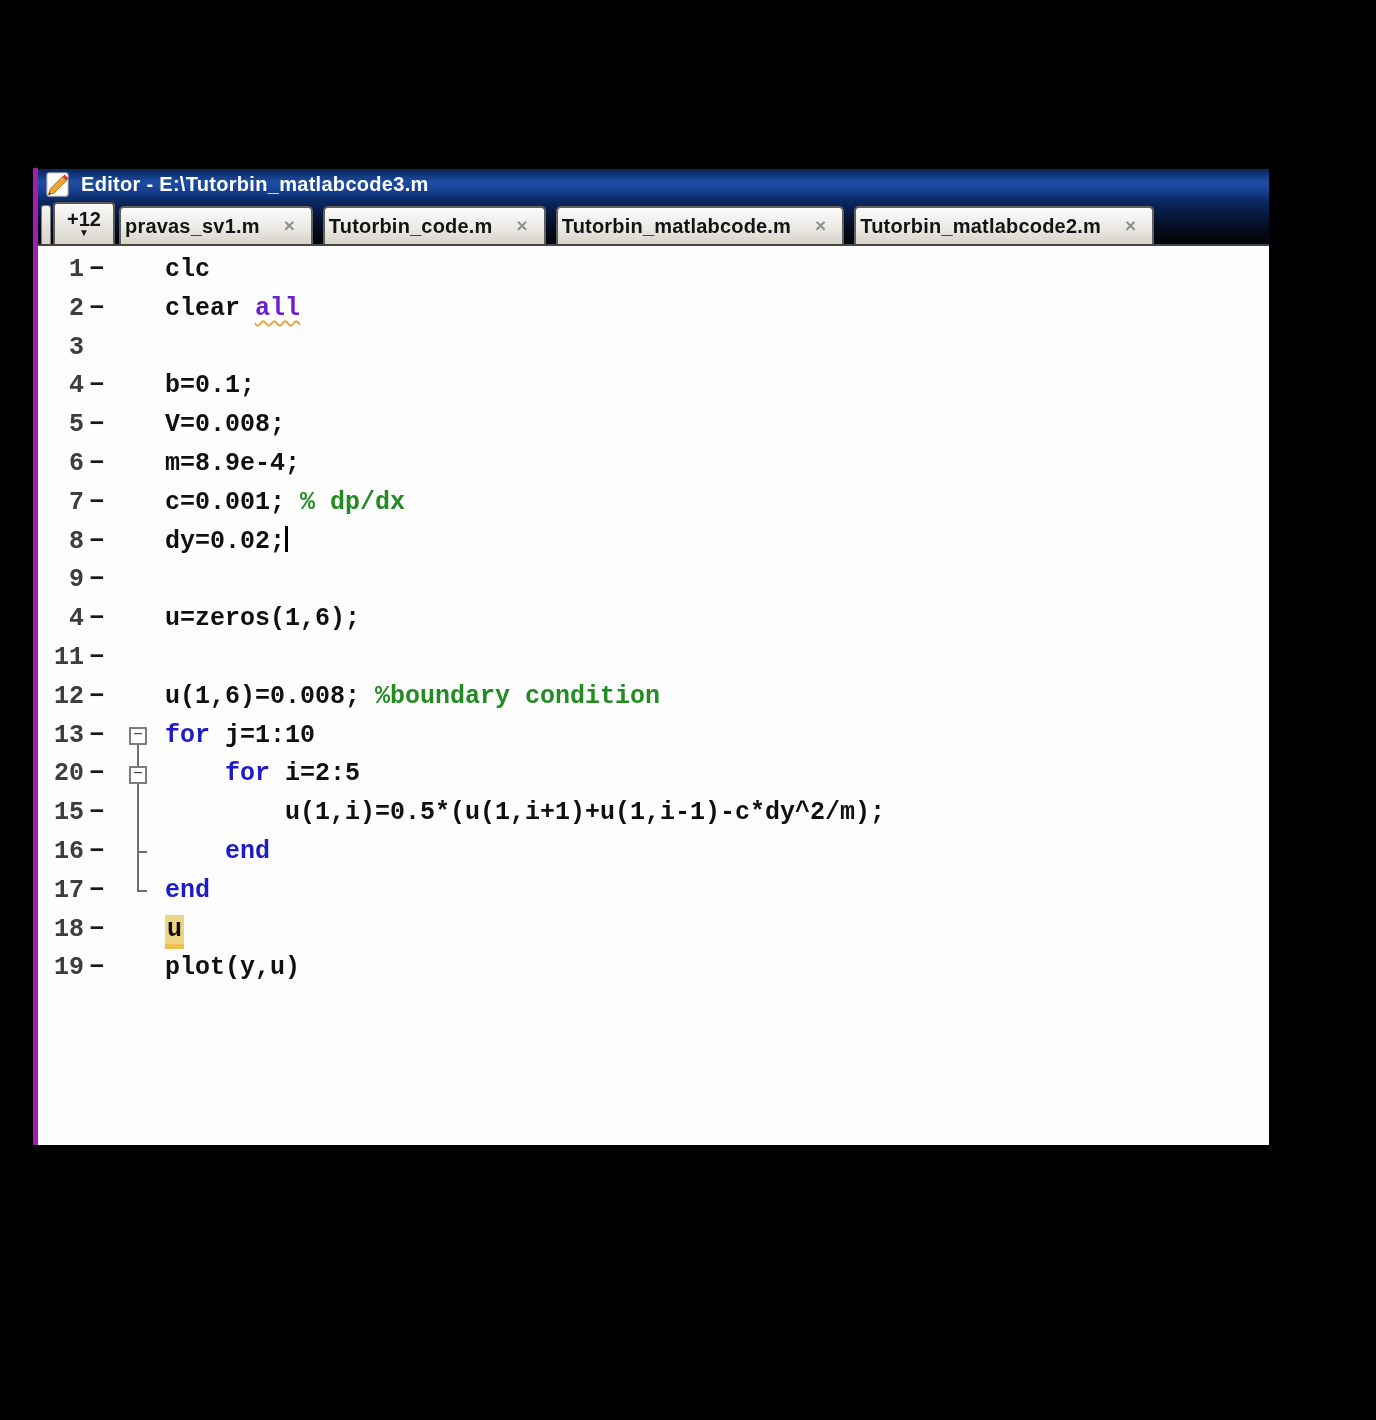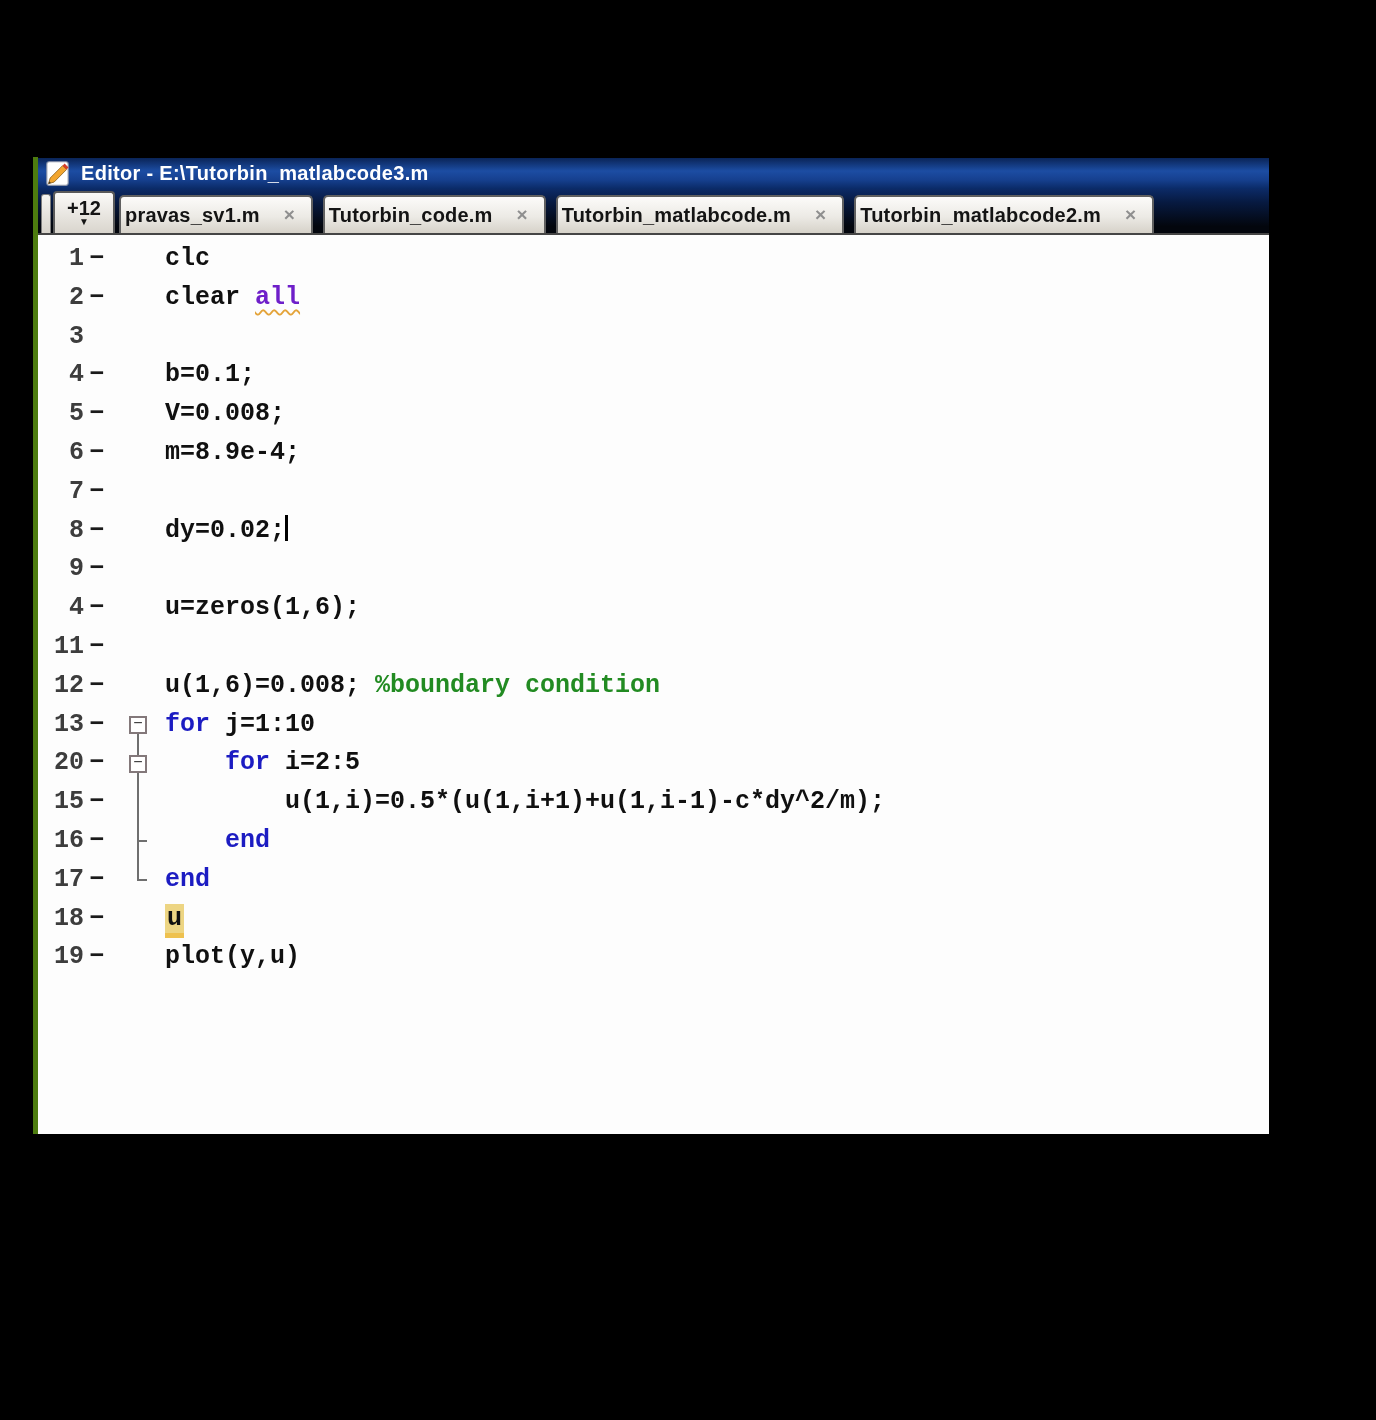--- a/index.html
+++ b/index.html
@@ -1,19 +1,19 @@
 <!DOCTYPE html>
 <html style="--keyword: #1c1cc2; --comment: #228b22; --ident-warn: #6e1fc9; --warn-underline: #e4a43a; --highlight-bg: #edd583; --highlight-rule: #eec14f;"><head>
 <meta charset="utf-8">
 <style>
   html,body{margin:0;padding:0;width:1376px;height:1420px;background:#000;overflow:hidden;
             font-family:"Liberation Sans",sans-serif;}
-  .window{position:absolute;left:33px;top:157px;width:1236px;height:977px;
+  .window{position:absolute;left:33px;top:168px;width:1236px;height:977px;
           display:flex;flex-direction:column;box-sizing:border-box;
-          border-left:5px solid #4d7c0f;background:#fdfdfd;}
+          border-left:5px solid #a21caf;background:#fdfdfd;}
   
   .titlebar{height:31px;flex:none;display:flex;align-items:center;gap:10px;
             padding-left:6px;border-top:1px solid #000;
             background:linear-gradient(180deg,#0a2457 0%,#1c4da3 42%,#16408f 70%,#0a2a66 100%);}
   .title{color:#fff;font-size:20px;font-weight:bold;letter-spacing:.3px;white-space:nowrap;}
   .wicon{width:27px;height:27px;flex:none;display:block;}
   
   .tabbar{height:44px;flex:none;display:flex;align-items:flex-end;padding-left:3px;
           background:linear-gradient(180deg,#0c2a66 0%,#071a41 30%,#03060d 85%);
           border-bottom:2px solid #454545;}
@@ -101,21 +101,21 @@
   </div>
 
   <div class="codearea">
     <div>
         <div class="line"><span class="ln">1</span><span class="exec">−</span><span class="fold"></span><span class="codeseg"><span class="tp">clc</span></span></div>
         <div class="line"><span class="ln">2</span><span class="exec">−</span><span class="fold"></span><span class="codeseg"><span class="tp">clear </span><span class="tw">all</span></span></div>
         <div class="line"><span class="ln">3</span><span class="exec"></span><span class="fold"></span></div>
         <div class="line"><span class="ln">4</span><span class="exec">−</span><span class="fold"></span><span class="codeseg"><span class="tp">b=0.1;</span></span></div>
         <div class="line"><span class="ln">5</span><span class="exec">−</span><span class="fold"></span><span class="codeseg"><span class="tp">V=0.008;</span></span></div>
         <div class="line"><span class="ln">6</span><span class="exec">−</span><span class="fold"></span><span class="codeseg"><span class="tp">m=8.9e-4;</span></span></div>
-        <div class="line"><span class="ln">7</span><span class="exec">−</span><span class="fold"></span></div>
+        <div class="line"><span class="ln">7</span><span class="exec">−</span><span class="fold"></span><span class="codeseg"><span class="tp">c=0.001; </span><span class="tc">% dp/dx</span></span></div>
         <div class="line"><span class="ln">8</span><span class="exec">−</span><span class="fold"></span><span class="codeseg"><span class="tp">dy=0.02;</span><span class="caret"></span></span></div>
         <div class="line"><span class="ln">9</span><span class="exec">−</span><span class="fold"></span></div>
         <div class="line"><span class="ln">4</span><span class="exec">−</span><span class="fold"></span><span class="codeseg"><span class="tp">u=zeros(1,6);</span></span></div>
         <div class="line"><span class="ln">11</span><span class="exec">−</span><span class="fold"></span></div>
         <div class="line"><span class="ln">12</span><span class="exec">−</span><span class="fold"></span><span class="codeseg"><span class="tp">u(1,6)=0.008; </span><span class="tc">%boundary condition</span></span></div>
         <div class="line"><span class="ln">13</span><span class="exec">−</span><span class="fold"><i class="vl vl-bottom"></i><i class="fbox">−</i></span><span class="codeseg"><span class="tk">for</span><span class="tp"> j=1:10</span></span></div>
         <div class="line"><span class="ln">20</span><span class="exec">−</span><span class="fold"><i class="vl"></i><i class="fbox">−</i></span><span class="codeseg"><span class="tp">    </span><span class="tk">for</span><span class="tp"> i=2:5</span></span></div>
         <div class="line"><span class="ln">15</span><span class="exec">−</span><span class="fold"><i class="vl"></i></span><span class="codeseg"><span class="tp">        u(1,i)=0.5*(u(1,i+1)+u(1,i-1)-c*dy^2/m);</span></span></div>
         <div class="line"><span class="ln">16</span><span class="exec">−</span><span class="fold"><i class="vl"></i><i class="hs"></i></span><span class="codeseg"><span class="tp">    </span><span class="tk">end</span></span></div>
         <div class="line"><span class="ln">17</span><span class="exec">−</span><span class="fold"><i class="vl vl-top"></i><i class="hs"></i></span><span class="codeseg"><span class="tk">end</span></span></div>

